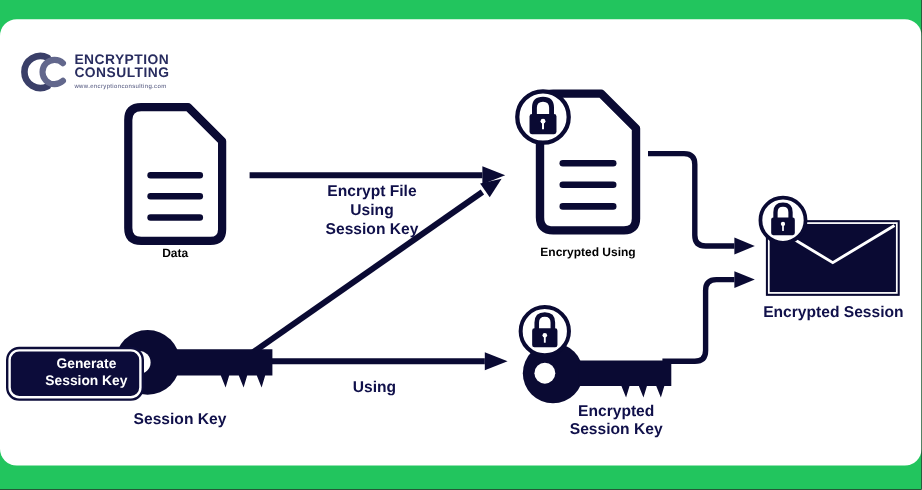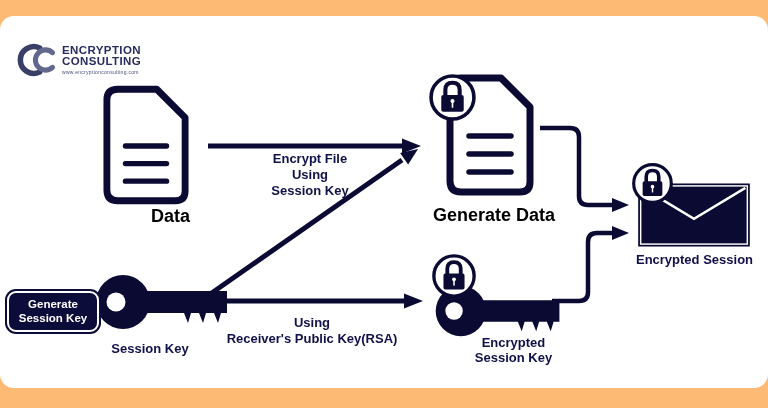--- a/index.html
+++ b/index.html
@@ -1,35 +1,35 @@
 <!DOCTYPE html>
 <html><head>
 <meta charset="utf-8">
 <style>
   html,body{margin:0;padding:0;background:#000;}
   .stage{
-    position:relative;width:768px;height:408px;background:#fdba74;overflow:hidden;
+    position:relative;width:768px;height:408px;background:#22c55e;overflow:hidden;
     font-family:"Liberation Sans",sans-serif;
   }
   .canvas{
     position:absolute;left:0;top:16px;width:768px;height:372px;
     background:#ffffff;border-radius:14px;
   }
   .abs{position:absolute;}
   .svg-overlay{position:absolute;left:0;top:0;width:768px;height:408px;z-index:1;pointer-events:none;}
   .icon-layer{z-index:2;}
   .badge-layer{z-index:3;}
-  .lbl-black{color:#000;font-weight:bold;font-size:18px;text-align:right;z-index:4;}
+  .lbl-black{color:#000;font-weight:bold;font-size:10px;text-align:center;z-index:4;}
   .lbl-navy{color:#10104a;font-weight:bold;font-size:13px;text-align:center;line-height:15px;z-index:4;}
   .caption{color:#10104a;font-weight:bold;font-size:13px;line-height:16px;text-align:center;z-index:4;}
   .gen-btn{
     background:#0c0c3a;border:2px solid #fff;box-shadow:0 0 0 2px #0c0c3a;
     border-radius:9px;color:#fff;font-weight:bold;font-size:11.5px;line-height:13.5px;
     display:flex;flex-direction:column;align-items:center;justify-content:center;
-    text-align:center;z-index:4;cursor:pointer;
+    text-align:center;z-index:4;cursor:pointer;padding-left:19px;
   }
   .logo{display:flex;align-items:center;gap:4px;z-index:4;}
   .logo-text{display:flex;flex-direction:column;}
   .logo-name{color:#282c5f;font-weight:800;font-size:11.5px;line-height:11.5px;letter-spacing:0.4px;}
   .logo-tagline{color:#4a4f78;font-size:5px;letter-spacing:0.3px;margin-top:1.5px;}
 </style>
 </head>
 <body>
 
 <div class="stage">
@@ -90,37 +90,36 @@
       <line x1="24" y1="99" x2="66" y2="99"></line>
     </g>
   </svg>
   <svg class="abs badge-layer" style="left:428px;top:73px;" width="49" height="49" viewBox="0 0 48 48">
     <circle cx="24" cy="24" r="21" fill="#fff" stroke="#0a0a33" stroke-width="3.5"></circle>
     <path d="M17,23 V16.5 Q17,9.5 24,9.5 Q31,9.5 31,16.5 V23" fill="none" stroke="#0a0a33" stroke-width="4"></path>
     <rect x="13" y="21.5" width="22" height="16.5" rx="2" fill="#0a0a33"></rect>
     <circle cx="24" cy="27.5" r="2" fill="#fff"></circle>
     <rect x="23.2" y="28" width="1.6" height="6" fill="#fff"></rect>
   </svg>
-  <div class="abs lbl-black" style="left:425px;top:205px;width:130px;">Generate Data</div>
+  <div class="abs lbl-black" style="left:425px;top:205px;width:130px;">Encrypted Using</div>
 
   <div class="abs gen-btn" style="left:7px;top:291px;width:88px;height:37px;">
     <span>Generate</span>
     <span>Session Key</span>
   </div>
 
   <svg class="abs icon-layer" style="left:95px;top:270px;" width="135" height="64" viewBox="0 0 135 64">
     <circle cx="28" cy="32" r="27" fill="#0a0a33"></circle>
     <circle cx="21" cy="32" r="9.5" fill="#fff"></circle>
     <path d="M50,21 L132,21 L132,43 L126,43 L123,53 L119,43 L111,43 L108,53 L104,43 L96,43 L93,53 L89,43 L50,43 Z" fill="#0a0a33"></path>
   </svg>
   <div class="abs lbl-navy" style="left:95px;top:341px;width:110px;">Session Key</div>
 
   <div class="abs caption" style="left:197px;top:315px;width:230px;">
     <div>Using</div>
-    <div>Receiver's Public Key(RSA)</div>
   </div>
 
   <svg class="abs icon-layer" style="left:430px;top:282px;" width="138" height="58" viewBox="0 0 135 60">
     <circle cx="28" cy="30" r="26" fill="#0a0a33"></circle>
     <circle cx="21" cy="30" r="9" fill="#fff"></circle>
     <path d="M50,19 L130,19 L130,41 L124,41 L121,51 L117,41 L109,41 L106,51 L102,41 L94,41 L91,51 L87,41 L50,41 Z" fill="#0a0a33"></path>
   </svg>
   <svg class="abs badge-layer" style="left:431px;top:253px;" width="46" height="46" viewBox="0 0 48 48">
     <circle cx="24" cy="24" r="21" fill="#fff" stroke="#0a0a33" stroke-width="3.5"></circle>
     <path d="M17,23 V16.5 Q17,9.5 24,9.5 Q31,9.5 31,16.5 V23" fill="none" stroke="#0a0a33" stroke-width="4"></path>

